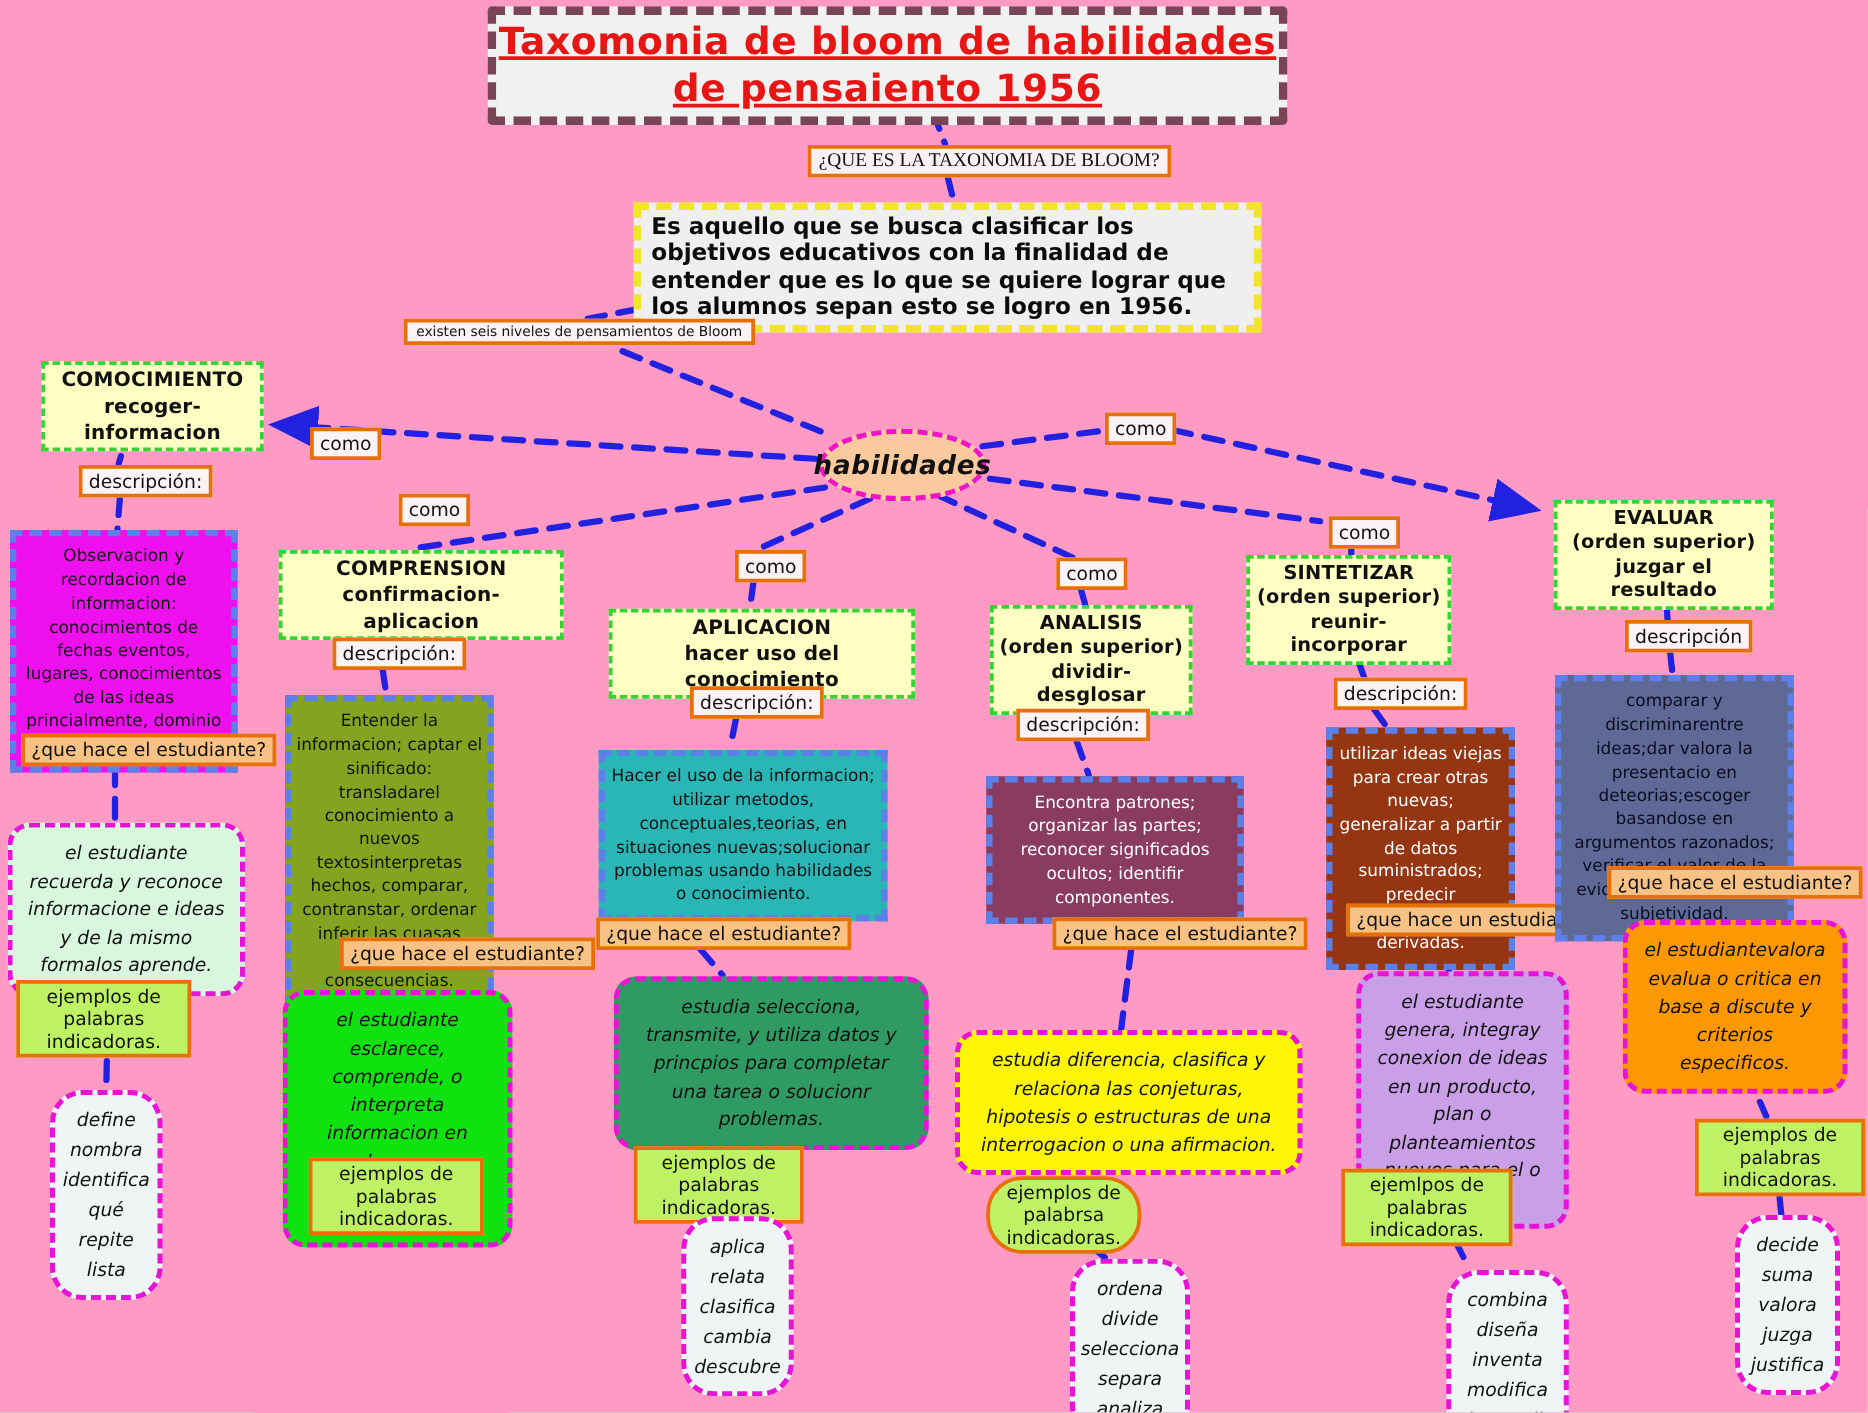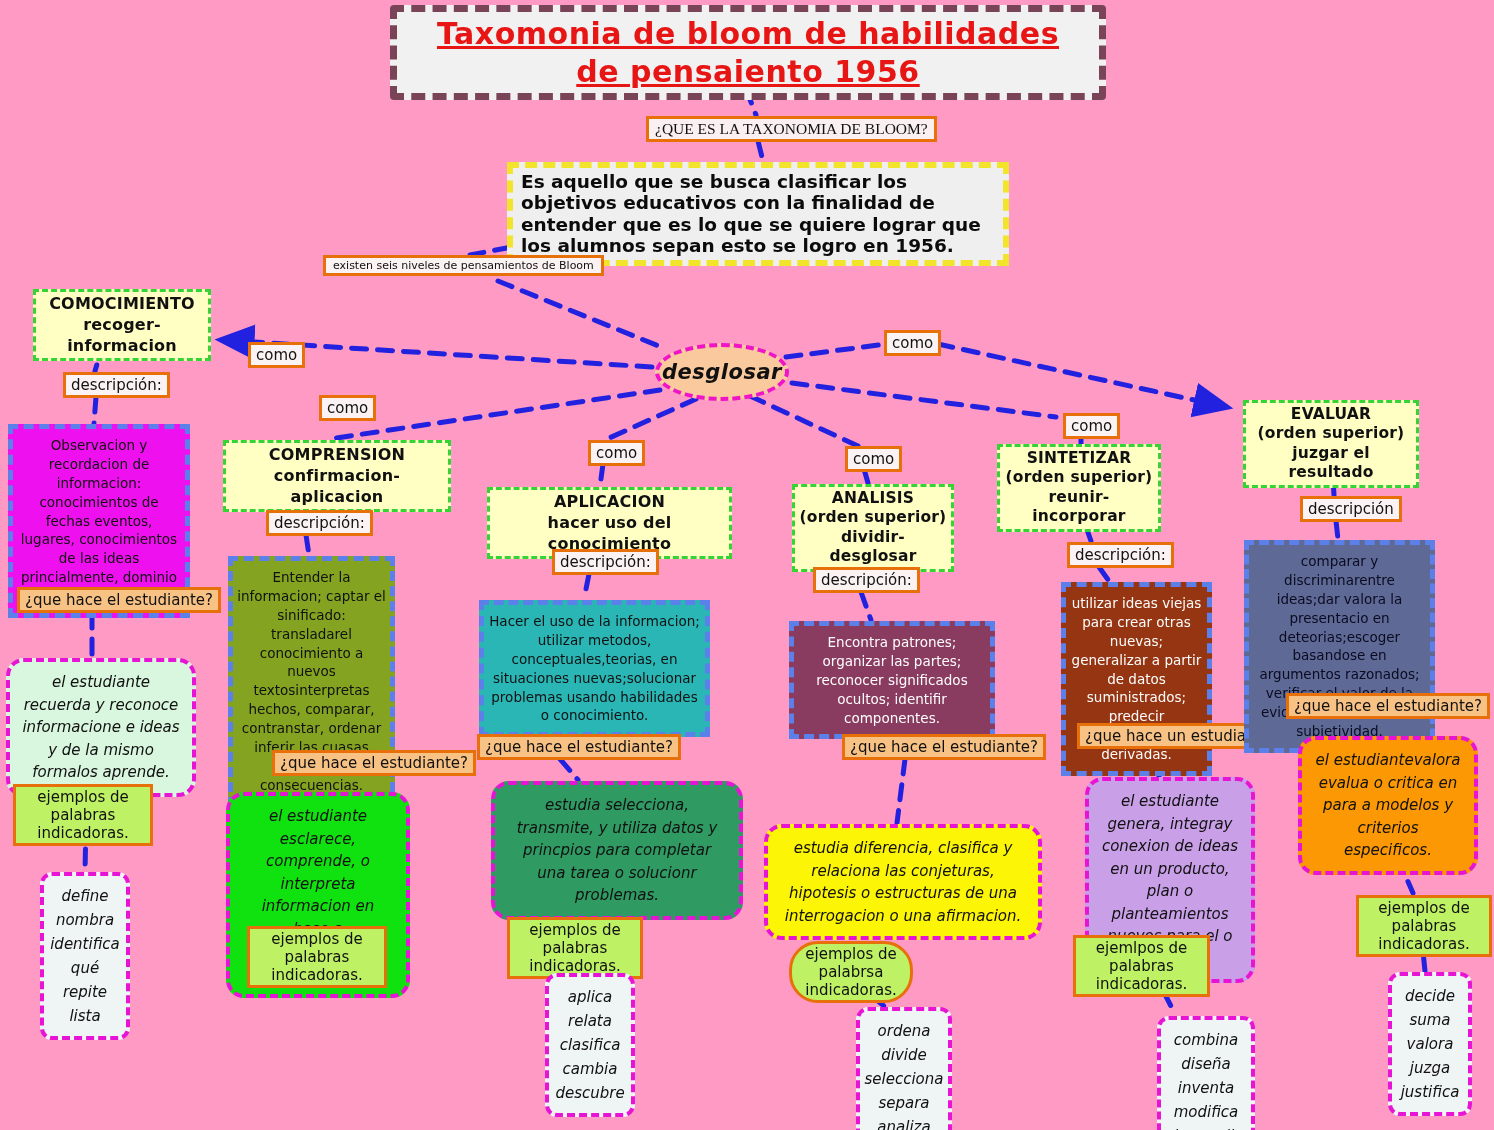--- a/index.html
+++ b/index.html
@@ -2,21 +2,21 @@
 <html><head>
 <meta charset="utf-8">
 <style>
   html,body{margin:0;padding:0;background:#d8d8d8;}
   .canvas{position:relative;width:1494px;height:1130px;background:#FF9AC5;overflow:hidden;
           font-family:"DejaVu Sans",sans-serif;color:#111;}
   .node{position:absolute;box-sizing:border-box;}
   .pre{white-space:pre-line;}
   .wires{position:absolute;left:0;top:0;pointer-events:none;}
 
-  .title-box{left:390px;top:5px;width:716px;background:#F1F1F1;border:7px dashed #7A4458;
+  .title-box{left:390px;top:5px;width:640px;background:#F1F1F1;border:7px dashed #7A4458;
     border-radius:4px;text-align:center;font-weight:800;font-size:30px;line-height:1.25;
     color:#E81515;text-decoration:underline;padding:3px 0;letter-spacing:.5px;}
   .q-label{left:646px;top:116px;background:#FAF0F2;border:3px solid #E8700A;
     font-family:"Liberation Serif",serif;font-size:15.5px;padding:1px 6px;}
   .answer-box{left:507px;top:162px;width:502px;background:#EFEFEF;border:6px dashed #F2E32B;
     font-weight:800;font-size:18.5px;line-height:1.16;padding:3px 8px;color:#0b0b0b;}
   .note-label{left:323px;top:255px;background:#FBF2F4;border:3px solid #E8700A;
     font-size:11px;padding:1px 7px;}
 
   .hub{left:655px;top:343px;width:134px;height:58px;background:#FACA9E;border:4px dashed #F013C8;
@@ -29,21 +29,21 @@
 
   .lbl{border:3px solid #E8700A;font-size:15px;text-align:center;padding:1px 5px;
     background:#FBF2F4;line-height:1.2;}
   .lbl.orange{background:#F8C285;}
   .lbl.blue{background:#bef264;}
 
   .desc{border:5px dashed #5B80EA;text-align:center;font-size:13.5px;line-height:1.4;
     padding:7px 4px;}
   .student{border:4px dashed #E714D6;border-radius:18px;font-style:italic;font-size:15px;
     text-align:center;line-height:1.5;padding:9px 12px;}
-  .words{background:#EFF4F5;border:4px dashed #E714D6;border-radius:12px;font-style:italic;
+  .words{background:#EFF4F5;border:4px dashed #E714D6;border-radius:26px;font-style:italic;
     font-size:15px;text-align:center;line-height:1.6;padding:8px 4px;}
 
   
   .c1-head{left:33px;top:289px;width:178px;}
   .c1-dlabel{left:63px;top:372px;}
   .c1-desc{left:8px;top:424px;width:182px;}
   .c1-q{left:17px;top:587px;}
   .c1-student{left:6px;top:658px;width:190px;}
   .c1-ex{left:13px;top:784px;width:140px;}
   .c1-words{left:40px;top:872px;width:90px;}
@@ -166,21 +166,21 @@
       <line x1="1421" y1="932" x2="1425" y2="971"></line>
     </g>
   </svg>
 
   <div class="node title-box pre">Taxomonia de bloom de habilidades
  de pensaiento 1956</div>
   <div class="node q-label">¿QUE ES LA TAXONOMIA DE BLOOM?</div>
   <div class="node answer-box">Es aquello que se busca clasificar los objetivos educativos con la finalidad de entender que es lo que se quiere lograr que los alumnos sepan esto se logro en 1956.</div>
   <div class="node note-label">existen seis niveles de pensamientos de Bloom</div>
 
-  <div class="node hub">desglosar</div>
+  <div class="node hub">habilidades</div>
 
   <div class="node lbl como1">como</div>
   <div class="node lbl como2">como</div>
   <div class="node lbl como3">como</div>
   <div class="node lbl como4">como</div>
   <div class="node lbl como5">como</div>
   <div class="node lbl como6">como</div>
 
   <div class="node cat pre c1-head">COMOCIMIENTO
 recoger-informacion</div>
@@ -244,21 +244,21 @@
 inventa
 modifica
 desarrolla</div>
 
   <div class="node cat small pre c6-head">EVALUAR
 (orden superior)
 juzgar el resultado</div>
   <div class="node lbl c6-dlabel">descripción</div>
   <div class="node desc c6-desc" style="color: rgb(11, 11, 32); background-color: rgb(94, 106, 149);">comparar y discriminarentre ideas;dar valora la presentacio en deteorias;escoger basandose en argumentos razonados; verificar el valor de la evidencia, reconocer la subjetividad.</div>
   <div class="node lbl orange c6-q">¿que hace el estudiante?</div>
-  <div class="node student c6-student" style="background-color: rgb(252, 152, 3);">el estudiantevalora evalua o critica en para a modelos y criterios especificos.</div>
+  <div class="node student c6-student" style="background-color: rgb(252, 152, 3);">el estudiantevalora evalua o critica en base a discute y criterios especificos.</div>
   <div class="node lbl blue c6-ex">ejemplos de palabras indicadoras.</div>
   <div class="node words pre c6-words">decide
 suma
 valora
 juzga
 justifica</div>
 
 </div>
 
 </body></html>

